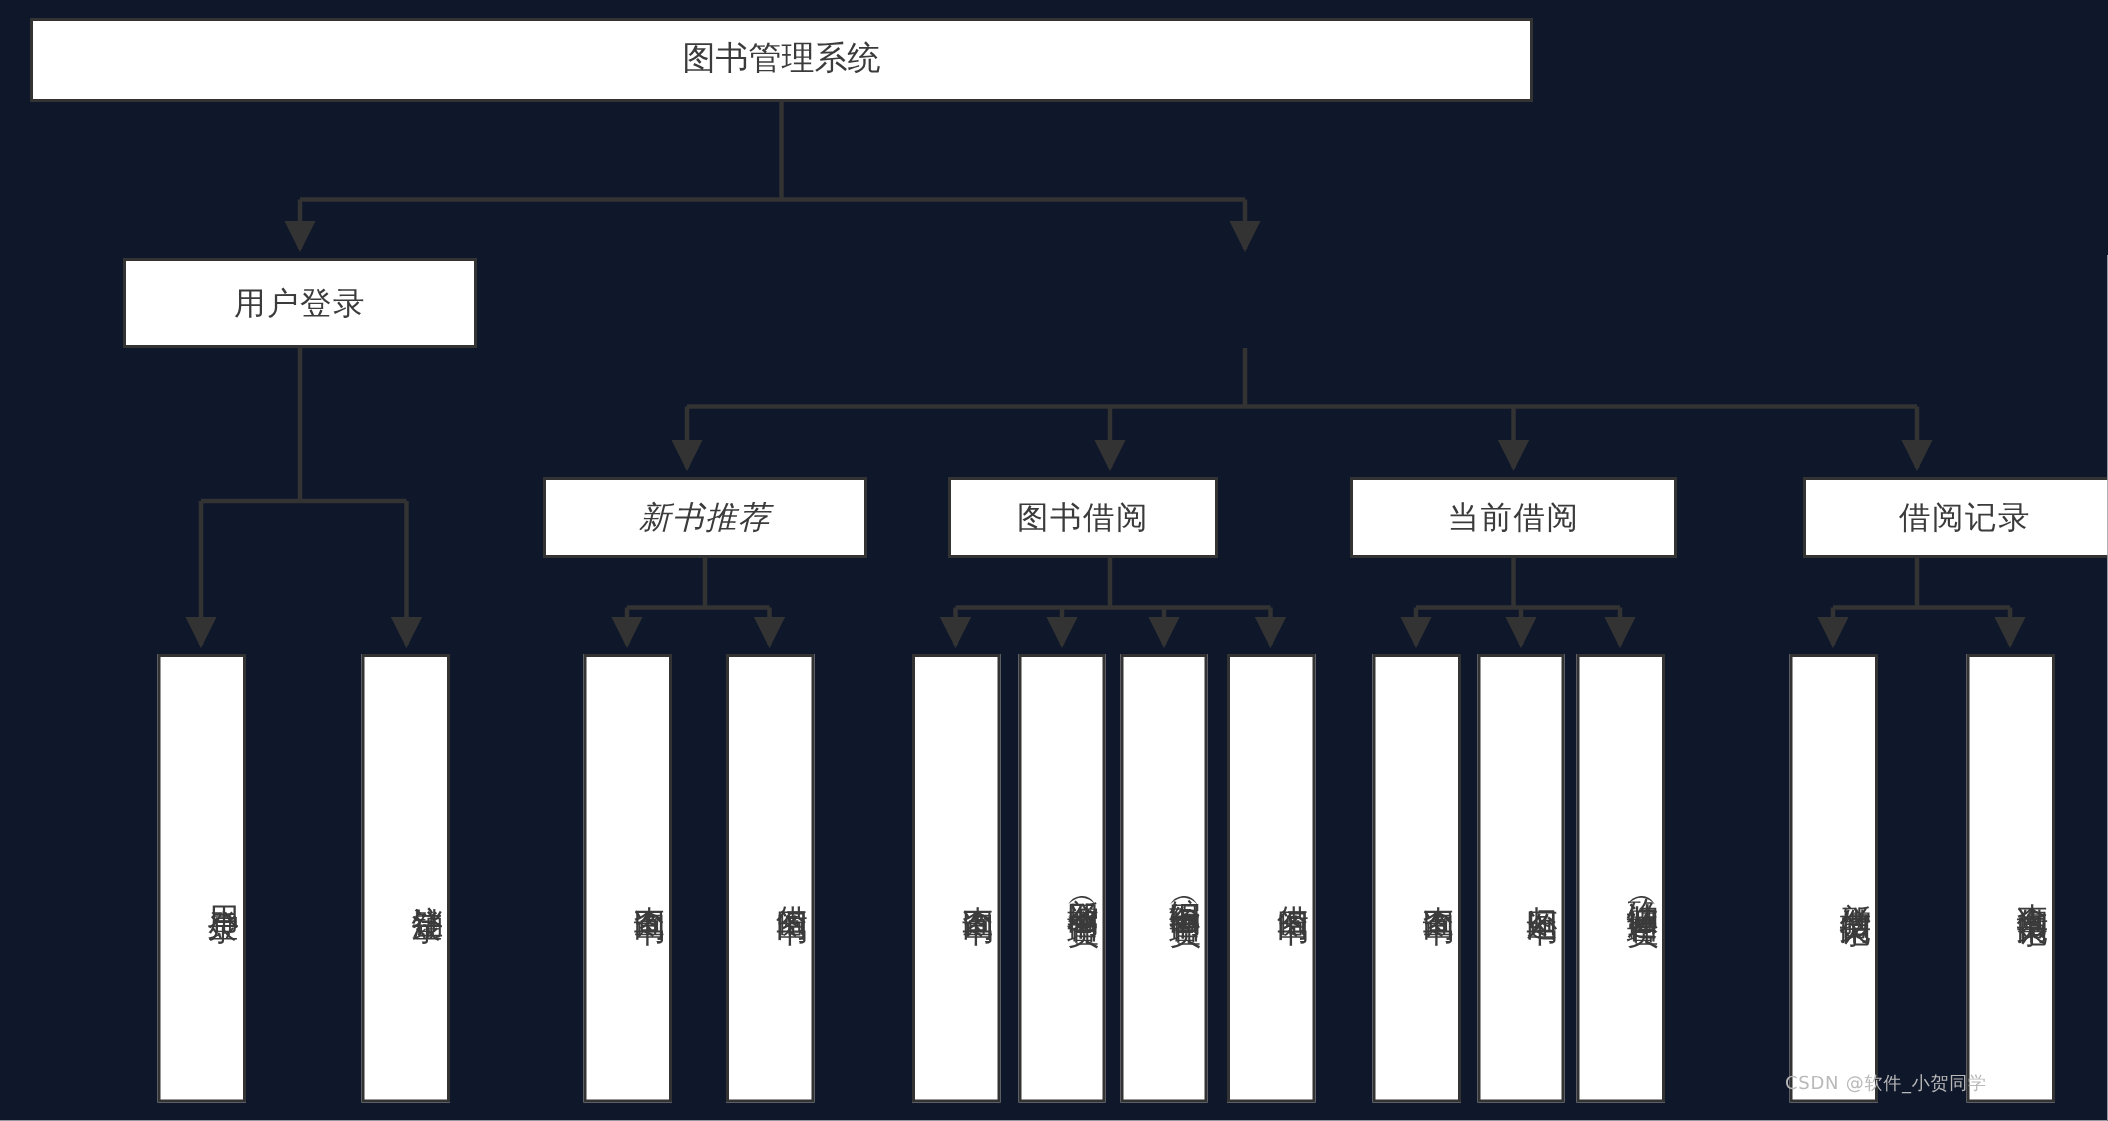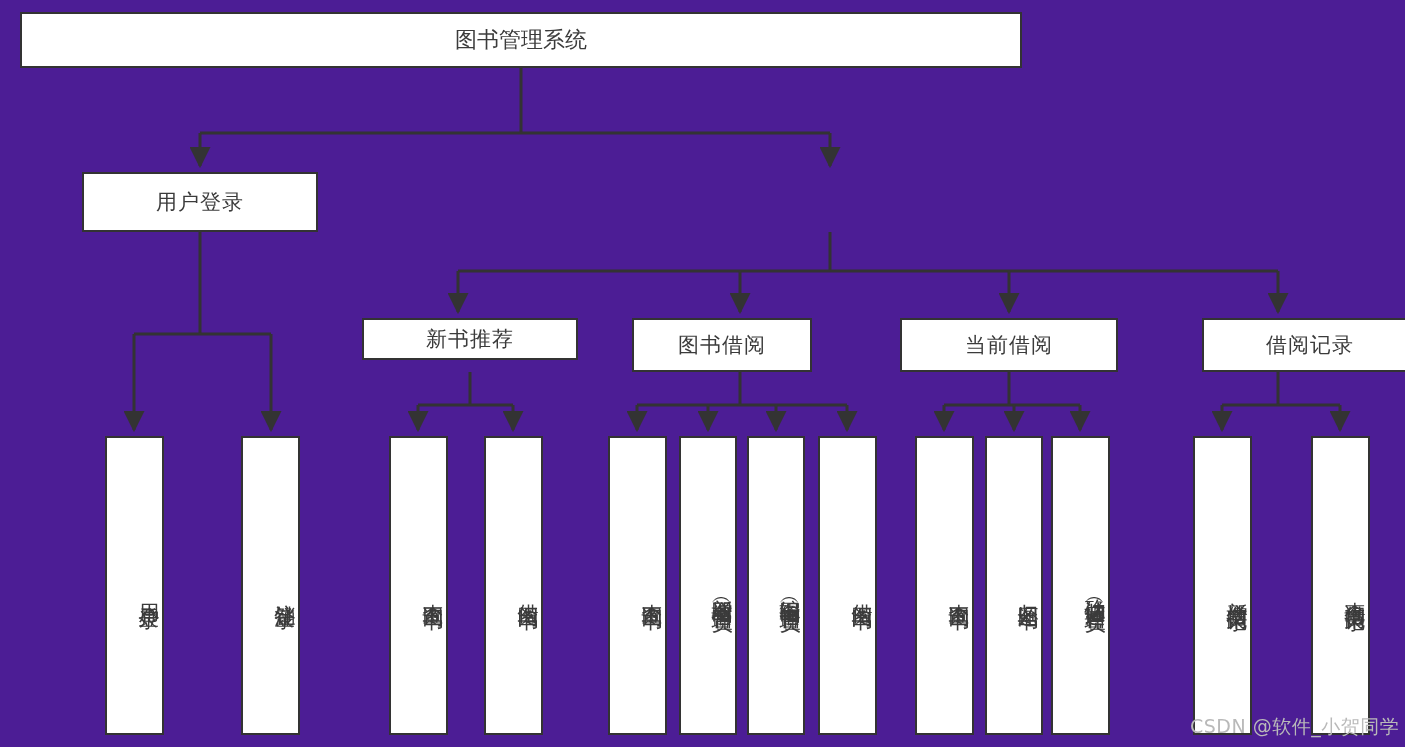--- a/index.html
+++ b/index.html
@@ -8,21 +8,21 @@
     padding: 0;
     background: #ffffff;
   }
   body {
     font-family: "DejaVu Sans", "Liberation Sans", sans-serif;
   }
   #canvas {
     position: relative;
     width: 1405px;
     height: 747px;
-    background: #4c1d95;
+    background: #0f172a;
     overflow: hidden;
   }
   svg#wires {
     position: absolute;
     left: 0;
     top: 0;
     width: 1405px;
     height: 747px;
     pointer-events: none;
   }
@@ -56,21 +56,21 @@
     justify-content: center;
   }
   .node.vert .vtext {
     display: block;
     writing-mode: vertical-rl;
     text-orientation: upright;
   }
   .watermark {
     position: absolute;
     color: #b9b9b9;
-    font-size: 19px;
+    font-size: 12px;
     letter-spacing: 0.5px;
     white-space: nowrap;
     font-family: "DejaVu Sans", "Liberation Sans", sans-serif;
   }
 </style>
 </head>
 <body>
 
 <div id="canvas">
 
@@ -125,21 +125,21 @@
   </svg>
 
   <div class="node root" style="left:20px; top:12px; width:1002px; height:56px;">
     <span>图书管理系统</span>
   </div>
 
   <div class="node horiz" style="left:82px; top:172px; width:236px; height:60px;">
     <span>用户登录</span>
   </div>
 
-  <div class="node horiz" style="left:362px; top:318px; width:216px; height:42px;">
+  <div class="node horiz" style="left:362px; top:318px; width:216px; height:54px;font-style:italic;">
     <span>新书推荐</span>
   </div>
   <div class="node horiz" style="left:632px; top:318px; width:180px; height:54px;">
     <span>图书借阅</span>
   </div>
   <div class="node horiz" style="left:900px; top:318px; width:218px; height:54px;">
     <span>当前借阅</span>
   </div>
   <div class="node horiz" style="left:1172px; top:318px; width:216px; height:54px;margin-left:30px;">
     <span>借阅记录</span>

